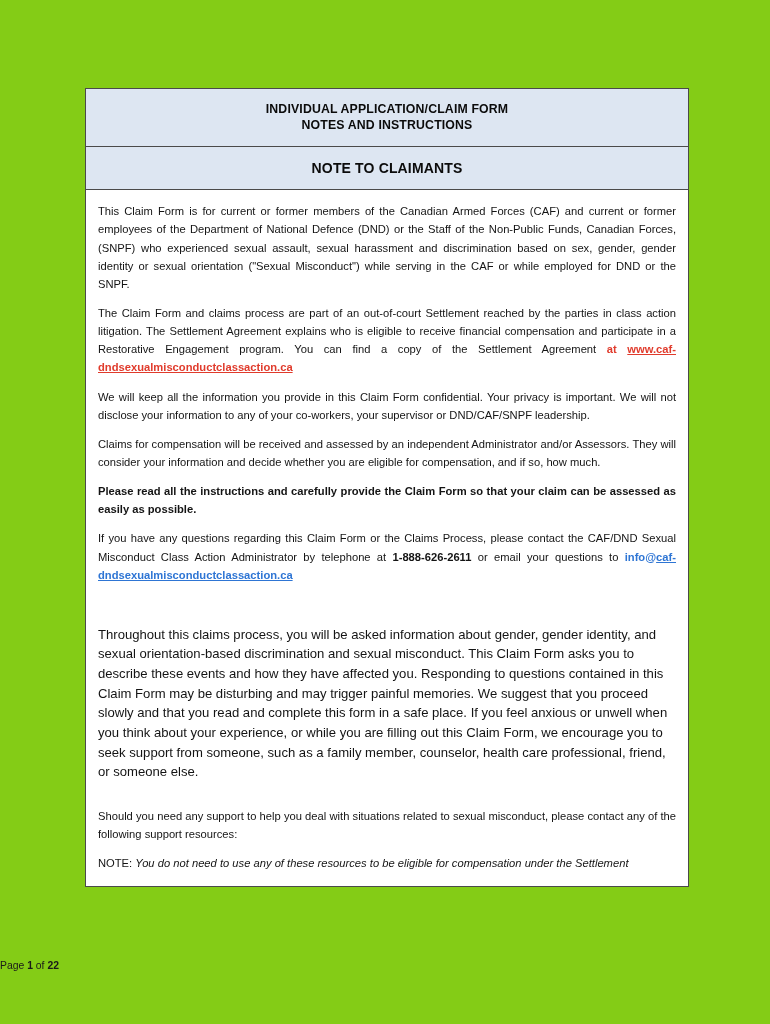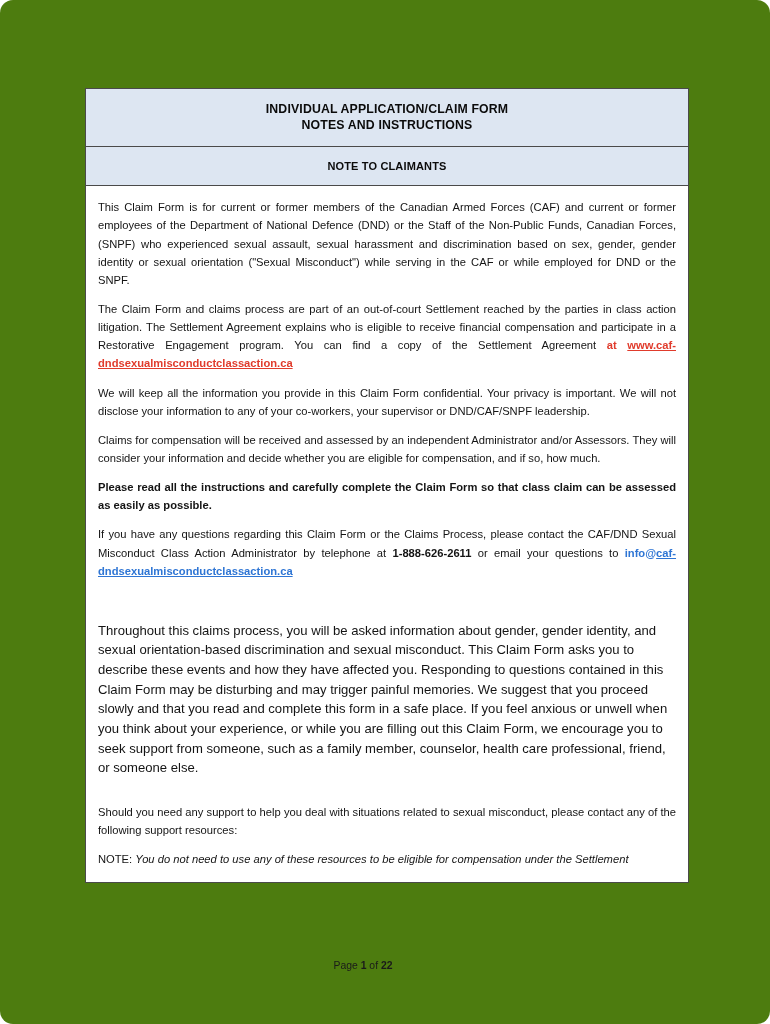--- a/index.html
+++ b/index.html
@@ -16,22 +16,21 @@
     color: #111111;
     overflow: hidden;
   }
 
   
   .page {
     position: absolute;
     left: 0; top: 0;
     width: 770px;
     height: 1024px;
-    background: #4d7c0f;
-    border-radius: 13px;
+    background: #84cc16;
   }
 
   
   .notice-table {
     position: absolute;
     left: 85px;
     top: 88px;
     width: 604px;
     border: 1px solid #4a4a4a;
     border-collapse: collapse;
@@ -58,21 +57,21 @@
     font-size: 12.3px;
     font-weight: bold;
     letter-spacing: 0.15px;
     line-height: 1.15;
     color: #0b0b0b;
   }
   .title-line + .title-line {
     margin-top: 2px;
   }
   .subheader-line {
-    font-size: 11px;
+    font-size: 14px;
     font-weight: bold;
     letter-spacing: 0.15px;
     color: #0b0b0b;
   }
 
   
   .row-body {
     padding: 12px 12px 14px 12px;
     box-sizing: border-box;
     background: #ffffff;
@@ -136,21 +135,20 @@
   }
   .bold-inline { font-weight: bold; }
   .italic-inline { font-style: italic; }
 
   
   .footer {
     position: absolute;
     left: 0;
     top: 960px;
     width: 726px;
-    text-align: center;
     font-size: 10.4px;
     color: #1a1a1a;
   }
   .footer .pg-num { font-weight: bold; }
 </style>
 </head>
 <body>
 
 <div class="page">
 
@@ -168,21 +166,21 @@
     <div class="row-body">
 
       <p class="para">This Claim Form is for current or former members of the Canadian Armed Forces (CAF) and current or former employees of the Department of National Defence (DND) or the Staff of the Non-Public Funds, Canadian Forces, (SNPF) who experienced sexual assault, sexual harassment and discrimination based on sex, gender, gender identity or sexual orientation ("Sexual Misconduct") while serving in the CAF or while employed for DND or the SNPF.</p>
 
       <p class="para"><span>The Claim Form and claims process are part of an out-of-court Settlement reached by the parties in class action litigation. The Settlement Agreement explains who is eligible to receive financial compensation and participate in a Restorative Engagement program. You can find a copy of the Settlement Agreement</span> <span class="bold-red">at</span> <span class="link-red">www.caf-dndsexualmisconductclassaction.ca</span></p>
 
       <p class="para">We will keep all the information you provide in this Claim Form confidential. Your privacy is important. We will not disclose your information to any of your co-workers, your supervisor or DND/CAF/SNPF leadership.</p>
 
       <p class="para">Claims for compensation will be received and assessed by an independent Administrator and/or Assessors. They will consider your information and decide whether you are eligible for compensation, and if so, how much.</p>
 
-      <p class="para bold-para">Please read all the instructions and carefully complete the Claim Form so that class claim can be assessed as easily as possible.</p>
+      <p class="para bold-para">Please read all the instructions and carefully provide the Claim Form so that your claim can be assessed as easily as possible.</p>
 
       <p class="para"><span>If you have any questions regarding this Claim Form or the Claims Process, please contact the CAF/DND Sexual Misconduct Class Action Administrator by telephone at</span> <span class="bold-inline">1-888-626-2611</span> <span>or email your questions to</span> <span class="nolink-blue">info@</span><span class="link-blue">caf-dndsexualmisconductclassaction.ca</span></p>
 
       <div class="spacer-md"></div>
 
 
       <p class="para-lg">Throughout this claims process, you will be asked information about gender, gender identity, and sexual orientation-based discrimination and sexual misconduct. This Claim Form asks you to describe these events and how they have affected you. Responding to questions contained in this Claim Form may be disturbing and may trigger painful memories. We suggest that you proceed slowly and that you read and complete this form in a safe place. If you feel anxious or unwell when you think about your experience, or while you are filling out this Claim Form, we encourage you to seek support from someone, such as a family member, counselor, health care professional, friend, or someone else.</p>
 
       <div class="spacer-sm"></div>
 

